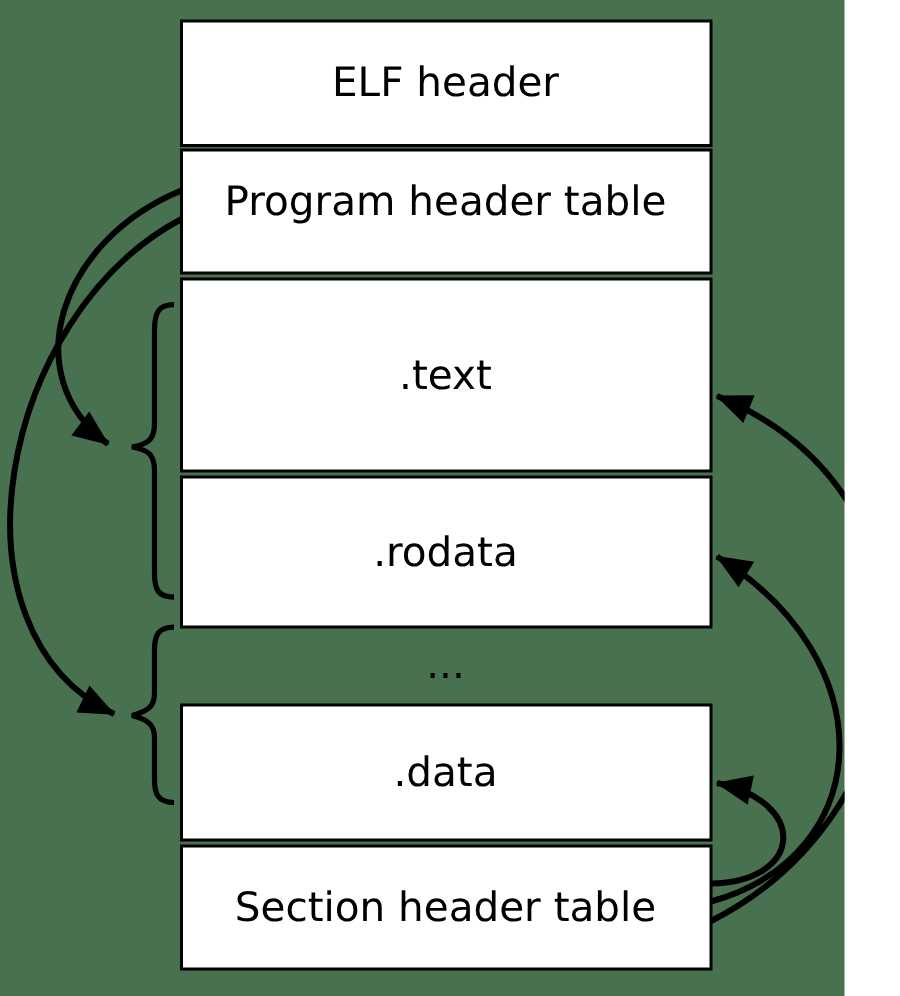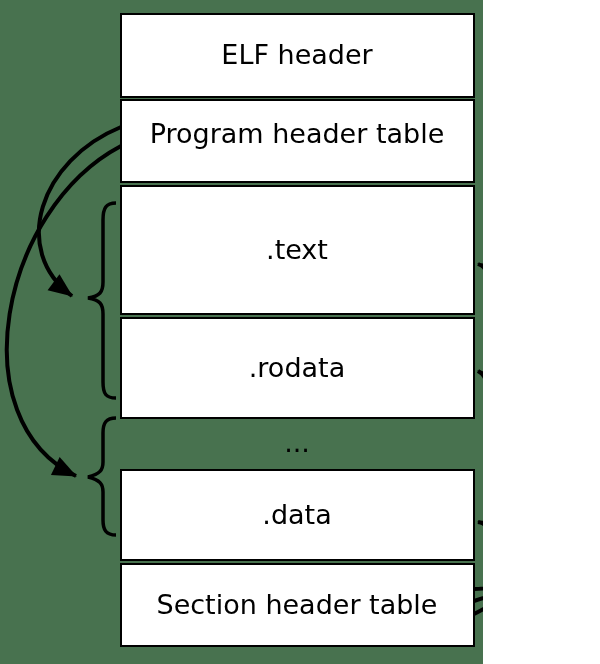--- a/index.html
+++ b/index.html
@@ -1,19 +1,19 @@
 <!DOCTYPE html>
 <html><head>
 <meta charset="utf-8">
 <style>
   html, body { margin: 0; padding: 0; }
   body { width: 600px; height: 664px; font-family: "DejaVu Sans", sans-serif; }
   .canvas {
     position: relative;
-    width: 483px;
+    width: 563px;
     height: 664px;
     overflow: hidden;
   }
   svg { display: block; }
   .box-rect { fill: #ffffff; stroke: #000000; stroke-width: 2px; }
   .box-label {
     fill: #000000;
     font-family: "DejaVu Sans", sans-serif;
     font-size: 27px;
     text-anchor: middle;

